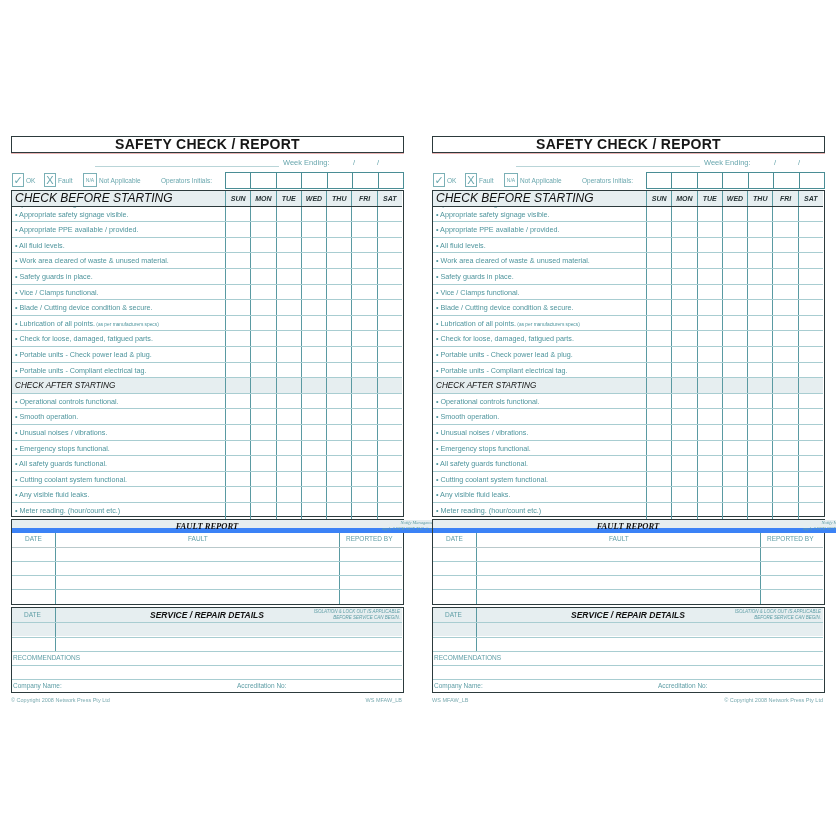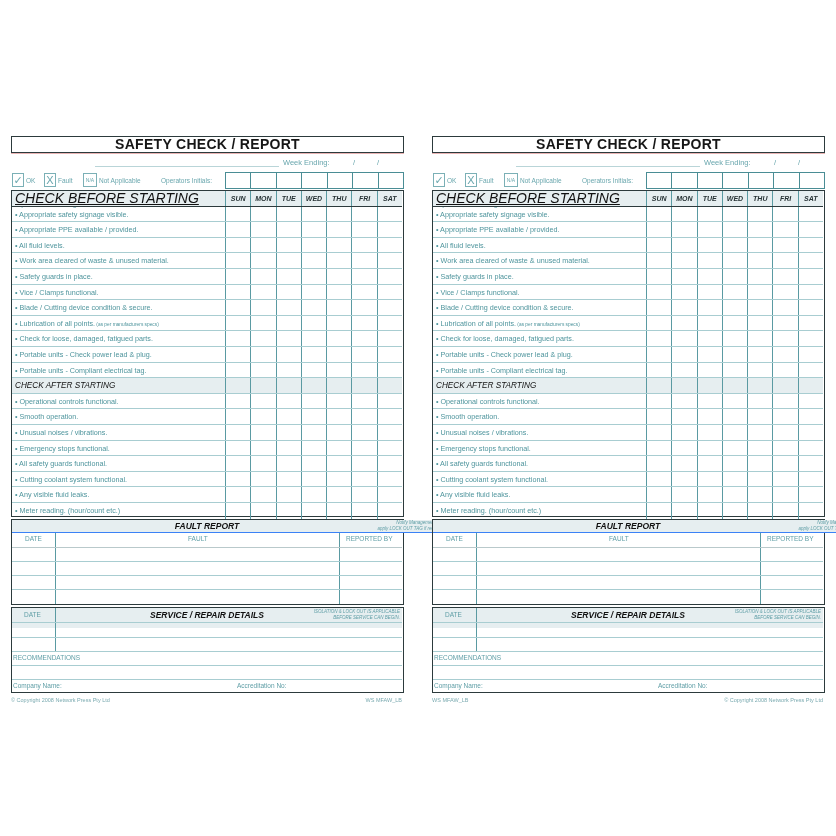--- a/index.html
+++ b/index.html
@@ -30,35 +30,35 @@
   .init-box { flex: 1; border-right: 1px solid #4a8d95; }
   .init-box:last-child { border-right: none; }
 
   .check-table { position: absolute; left: 0; top: 54px; width: 393px; height: 327px; border: 1.5px solid #2c3a3c; }
   .crow { position: absolute; left: 0; width: 390px; height: 15.6px; border-bottom: 1px solid #a8cdd1; display: flex; }
   .crow .item { width: 214px; border-right: 1px solid #5a9aa2; font-size: 7.2px; line-height: 15px; padding-left: 3px; color: #4f959d; white-space: nowrap; overflow: hidden; }
   .crow .item .sub { font-size: 4.8px; }
   .crow .day { flex: 1; border-right: 1px solid #5a9aa2; font-size: 7px; font-style: italic; font-weight: bold; text-align: center; line-height: 15px; color: #263234; }
   .crow .day:last-child { border-right: none; }
   .crow.head { background: #e6eef0; border-bottom: 1px solid #2c3a3c; }
-  .crow.head .item { font-size: 14px; font-style: italic; color: #111; font-weight: normal; text-decoration: underline; }
+  .crow.head .item { font-size: 12px; font-style: italic; color: #111; font-weight: normal; }
   .crow.band { background: #e6eef0; }
   .crow.band .item { font-size: 8.2px; font-style: italic; color: #111; }
 
   .fault-box { position: absolute; left: 0; top: 383px; width: 393px; height: 86px; border: 1.5px solid #2c3a3c; }
-  .fault-head { position: absolute; left: 0; top: 0; width: 434px; height: 13px; background: #e6eef0; border-bottom: 1px solid #3b82f6; }
+  .fault-head { position: absolute; left: 0; top: 0; width: 434px; height: 13px; background: #e6eef0; border-bottom: 5px solid #3b82f6; font-family: Liberation Serif, serif; }
   .fault-title { position: absolute; left: 0; width: 390px; text-align: center; font-size: 8.5px; font-style: italic; font-weight: bold; color: #111; line-height: 13px; }
   .fault-note { position: absolute; right: 2px; top: 0; font-size: 4.5px; font-style: italic; text-align: right; line-height: 5.5px; color: #5f9ea6; }
   .fault-cols { position: absolute; left: 0; top: 13px; width: 390px; height: 71px; }
   .fcol-label { position: absolute; top: 2px; font-size: 6.5px; color: #5f9ea6; }
   .fvline { position: absolute; top: 0; height: 71px; border-left: 1px solid #5a9aa2; }
   .fhline { position: absolute; left: 0; width: 390px; border-top: 1px solid #a8cdd1; }
 
   .svc-box { position: absolute; left: 0; top: 471px; width: 393px; height: 86px; border: 1.5px solid #2c3a3c; }
-  .svc-head { position: absolute; left: 0; top: 0; width: 390px; height: 20px; background: #e6eef0; }
+  .svc-head { position: absolute; left: 0; top: 0; width: 390px; height: 28px; background: #e6eef0; }
   .svc-title { position: absolute; left: 0; width: 390px; text-align: center; font-size: 8.5px; font-style: italic; font-weight: bold; color: #111; line-height: 14px; }
   .svc-note { position: absolute; right: 2px; top: 1px; font-size: 4.5px; font-style: italic; text-align: right; line-height: 5.5px; color: #5f9ea6; }
   .svc-date { position: absolute; left: 12px; top: 3px; font-size: 6.5px; color: #5f9ea6; }
   .small-label { position: absolute; left: 1px; font-size: 6.5px; color: #5f9ea6; }
 
   .footer { position: absolute; left: 0; top: 561px; width: 393px; font-size: 5.5px; color: #7aaab0; }
   .footer .fl { position: absolute; left: 0; }
   .footer .fr { position: absolute; right: 2px; }
 </style>
 </head>

